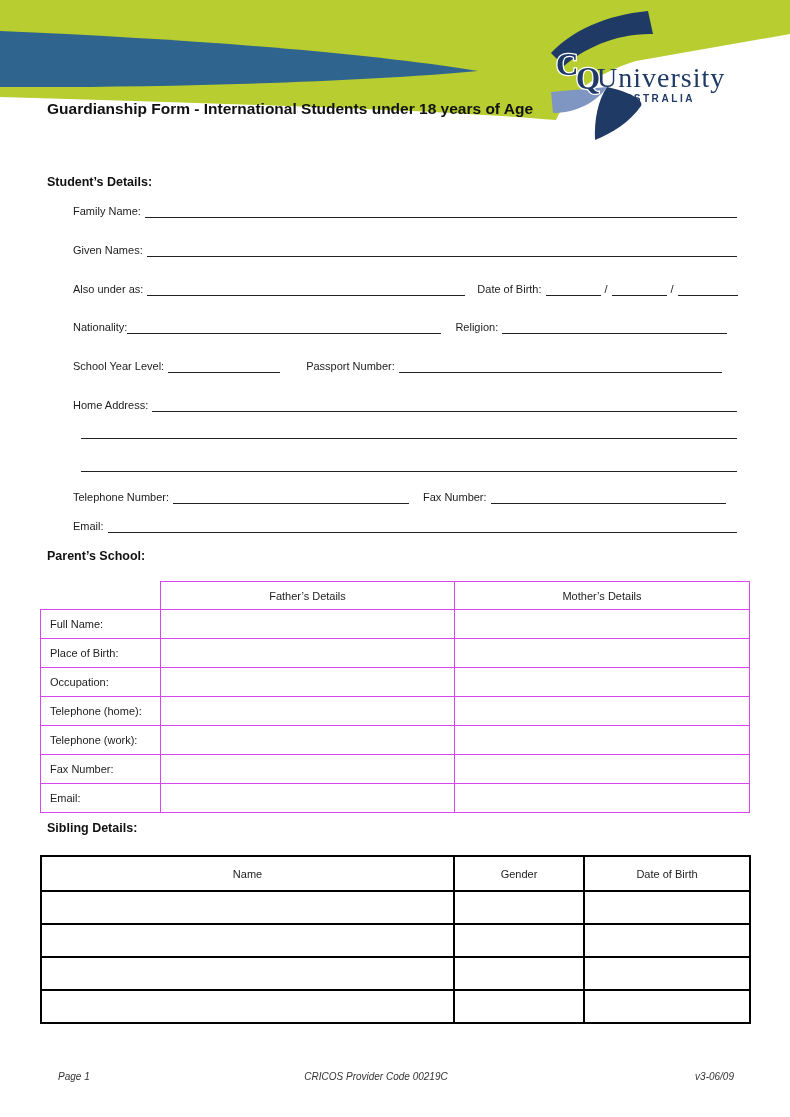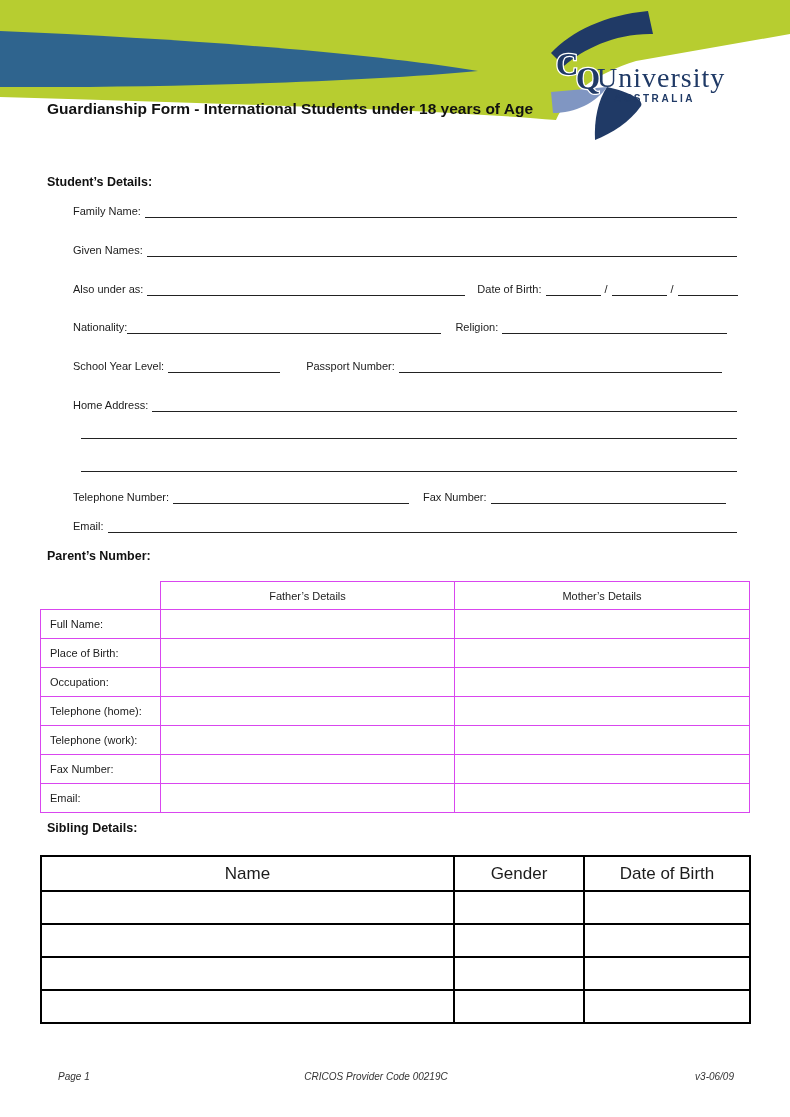--- a/index.html
+++ b/index.html
@@ -30,21 +30,21 @@
   .grow { flex:1 1 auto; }
   .sep { margin:0 4px; }
 
   table { border-collapse:collapse; table-layout:fixed; position:absolute; }
   .parent-table { left:40px; top:581px; width:709px; font-size:11px; }
   .parent-table th, .parent-table td { border:1px solid #d946ef; padding:0; }
   .parent-table th { height:27px; font-weight:normal; text-align:center; }
   .parent-table td { height:28px; }
   .parent-table td.rowlbl { padding-left:9px; text-align:left; }
   .parent-table .no-border { border:none; }
-  .sibling-table { left:40px; top:855px; width:709px; font-size:17px; }
+  .sibling-table { left:40px; top:855px; width:709px; font-size:11px; }
   .sibling-table th, .sibling-table td { border:2px solid #000; padding:0; }
   .sibling-table th { height:33px; font-weight:normal; text-align:center; }
   .sibling-table td { height:31px; }
 
   .footer-item { position:absolute; top:1071px; font-size:10px; font-style:italic; color:#333; }
   .footer-left { left:58px; }
   .footer-center { left:0; width:752px; text-align:center; }
   .footer-right { right:56px; }
 </style>
 </head>
@@ -128,21 +128,21 @@
     <span class="fill-line" style="width:236px"></span>
     <span class="lbl" style="margin-left:14px">Fax Number:</span>
     <span class="fill-line grow"></span>
   </div>
 
   <div class="row" style="top:518px; right:53px">
     <span class="lbl">Email:</span>
     <span class="fill-line grow"></span>
   </div>
 
-  <div class="section-heading" style="top:549px">Parent’s Number:</div>
+  <div class="section-heading" style="top:549px">Parent’s School:</div>
 
   <table class="parent-table">
     <colgroup>
         <col style="width:120px">
         <col style="width:294px">
         <col style="width:295px">
       </colgroup>
     <tbody>
         <tr>
       <th class="no-border"></th>

